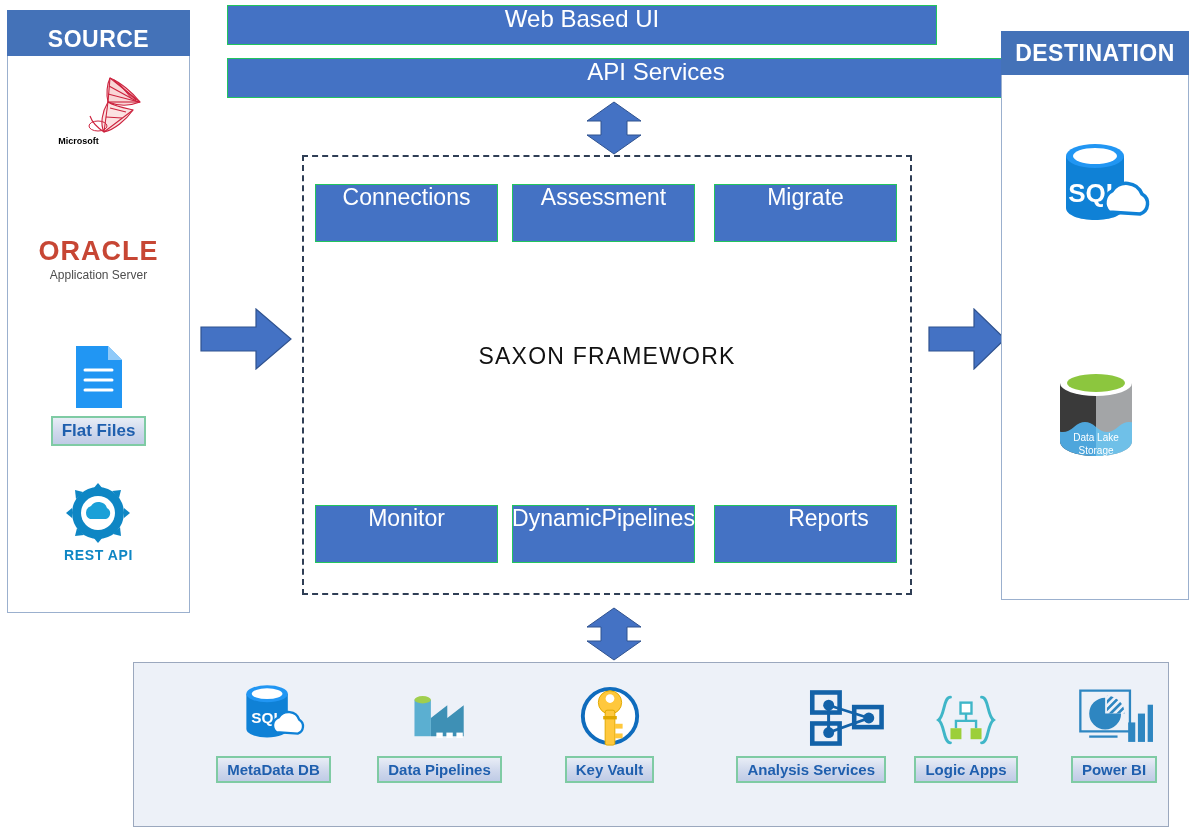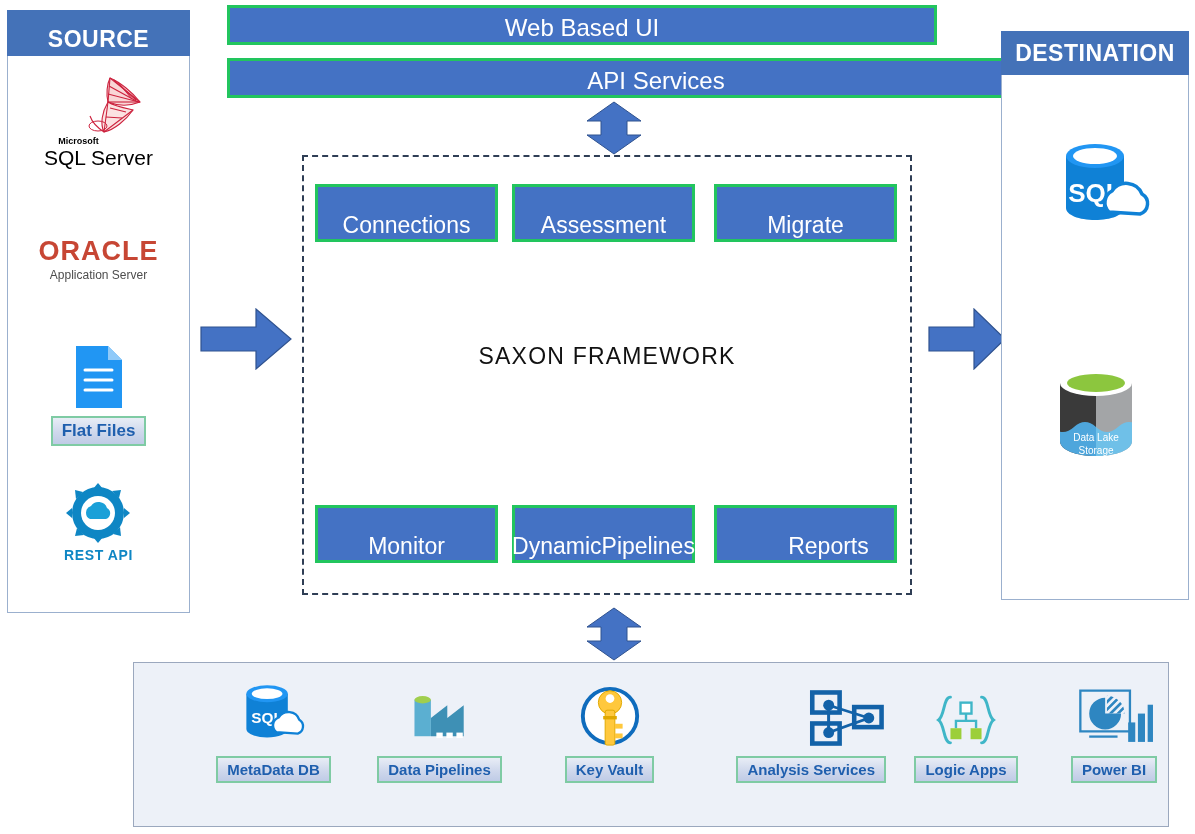--- a/index.html
+++ b/index.html
@@ -16,22 +16,22 @@
     display:flex;align-items:center;justify-content:center;
     letter-spacing:.5px;
   }
   .panel-body{
     background:#fff;border:1px solid #9BB0CE;border-top:none;
     box-sizing:border-box;
   }
 
   
   .bluebar{
-    background:#4472C4;border:3px solid #22c55e;color:#fff;
-    display:flex;align-items:flex-end;justify-content:center;
+    background:#4472C4;border:1px solid #22c55e;color:#fff;
+    display:flex;align-items:flex-start;justify-content:center;
     text-align:center;box-sizing:border-box;line-height:1.12;
     font-weight:400;
   }
 
   
   .framework{
     border:2px dashed #2F3E55;box-sizing:border-box;background:transparent;
   }
   .framework-label{
     font-size:23px;letter-spacing:1.2px;color:#111;
@@ -84,21 +84,20 @@
         <path d="M38 30 C32 40 30 52 34 60 C44 58 56 48 63 38 C54 36 44 34 38 30 Z" fill="#E8514F" fill-opacity="0.18"></path>
         <path d="M38 30 L34 60"></path>
           <path d="M34 60 L63 38"></path>
         <path d="M40 36 L56 40"></path>
           <path d="M36 45 L52 46"></path>
         <path d="M34 60 C28 56 22 50 20 44"></path>
         <ellipse cx="28" cy="54" rx="9" ry="5" stroke="#C8102E" stroke-width="1"></ellipse>
       </g>
     </svg>
     <div class="abs center-x sq-txt" style="top:64px;font-size:9px;font-weight:bold;padding-right:40px;">Microsoft</div>
-    <div class="abs center-x" style="top:74px;font-size:21px;color:#000;">SQL Server</div>
   </div>
 
   <div class="abs" style="left:0;top:180px;width:181px;height:60px;">
     <div class="abs center-x" style="top:0;font-size:27px;font-weight:bold;color:#C74634;letter-spacing:1px;">ORACLE</div>
     <div class="abs center-x" style="top:32px;font-size:12px;color:#4D4D4D;">Application Server</div>
   </div>
 
   <div class="abs" style="left:0;top:288px;width:181px;height:110px;">
     <svg class="abs" style="left:62px;top:0;" width="56" height="66" viewBox="0 0 56 66">
       <path d="M6 2 H38 L52 16 V64 H6 Z" fill="#2196F3"></path>

